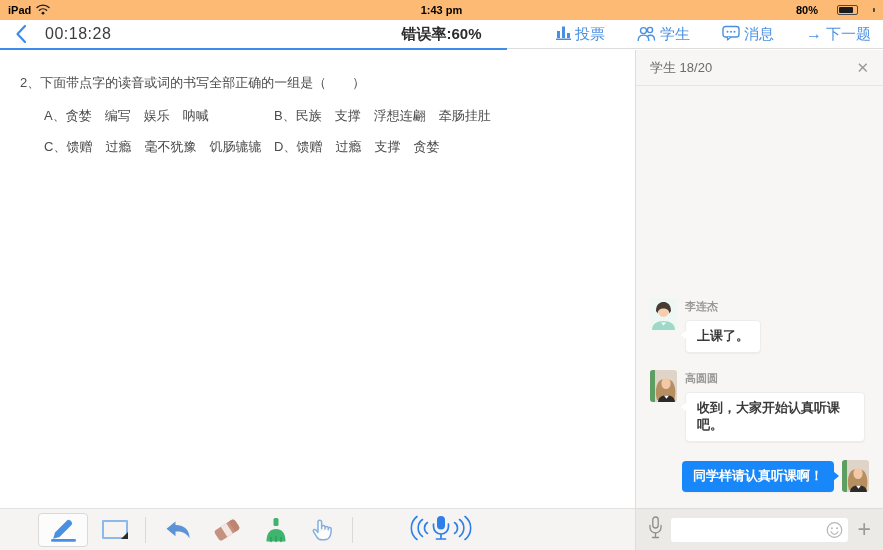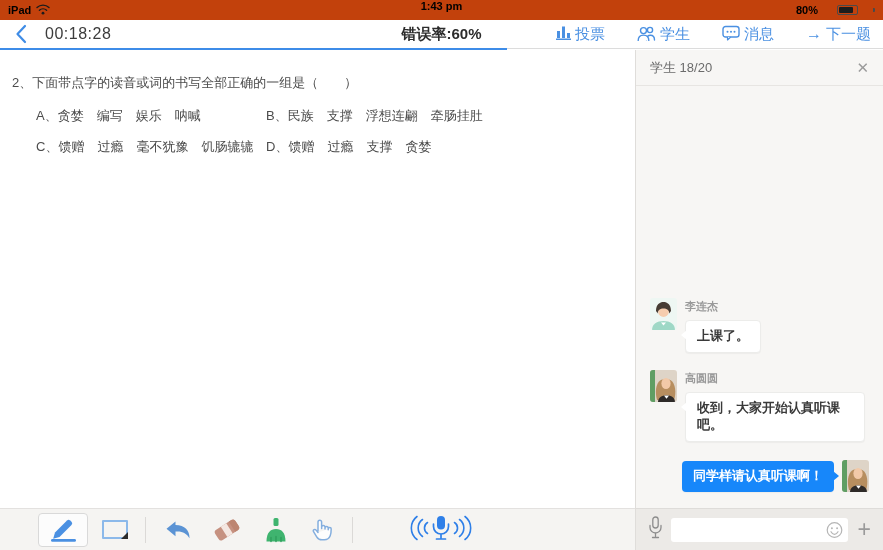--- a/index.html
+++ b/index.html
@@ -5,21 +5,21 @@
   * { box-sizing: border-box; margin: 0; padding: 0; }
   html, body { width: 883px; height: 550px; }
   body {
     font-family: "Liberation Sans", "DejaVu Sans", sans-serif;
     background: #fff; overflow: hidden;
   }
   .screen { position: relative; width: 883px; height: 550px; background: #fff; }
 
   
   .status-bar {
-    height: 20px; background: #c2410c; display: flex; 
+    height: 20px; background: #fdba74; display: flex; align-items: center;
     font-size: 11px; font-weight: bold; color: #000; position: relative;
     padding: 0 8px;
   }
   .sb-left { display: flex; align-items: center; gap: 5px; }
   .sb-time { position: absolute; left: 50%; transform: translateX(-50%); }
   .sb-right { margin-left: auto; display: flex; align-items: center; gap: 19px; }
   .battery { width: 21px; height: 10px; border: 1px solid #4a4a4a; border-radius: 2px; padding: 1px; position: relative; }
   .battery-fill { display: block; height: 100%; width: 80%; background: #1c1c1c; border-radius: 1px; }
   .battery-nub { width: 2px; height: 4px; background: #4a4a4a; border-radius: 0 1px 1px 0; margin-left: -4px; }
 
@@ -32,21 +32,21 @@
   .nav-item { display: flex; align-items: center; gap: 4px; color: #4a90e2; font-size: 15px; cursor: pointer; }
   .nav-arrow-glyph { font-size: 16px; line-height: 1; }
   .header-underline { height: 2px; display: flex; }
   .hu-blue { width: 507px; height: 2px; background: #3d8ce8; }
   .hu-gray { flex: 1; height: 1px; background: #dcdcdc; }
 
   
   .content-row { display: flex; height: 500px; }
   .main { width: 635px; position: relative; background: #fff; }
 
-  .question { padding: 24px 0 0 12px; color: #4c4c4c; }
+  .question { padding: 24px 0 0 20px; color: #4c4c4c; }
   .question-stem { font-size: 13px; }
   .options-grid {
     display: grid; grid-template-columns: 230px auto;
     row-gap: 13px; margin: 15px 0 0 24px; font-size: 13px;
   }
 
   
   .toolbar {
     position: absolute; left: 0; right: 0; bottom: 0; height: 42px;
     background: #f5f4f2; border-top: 1px solid #e3e1df;

